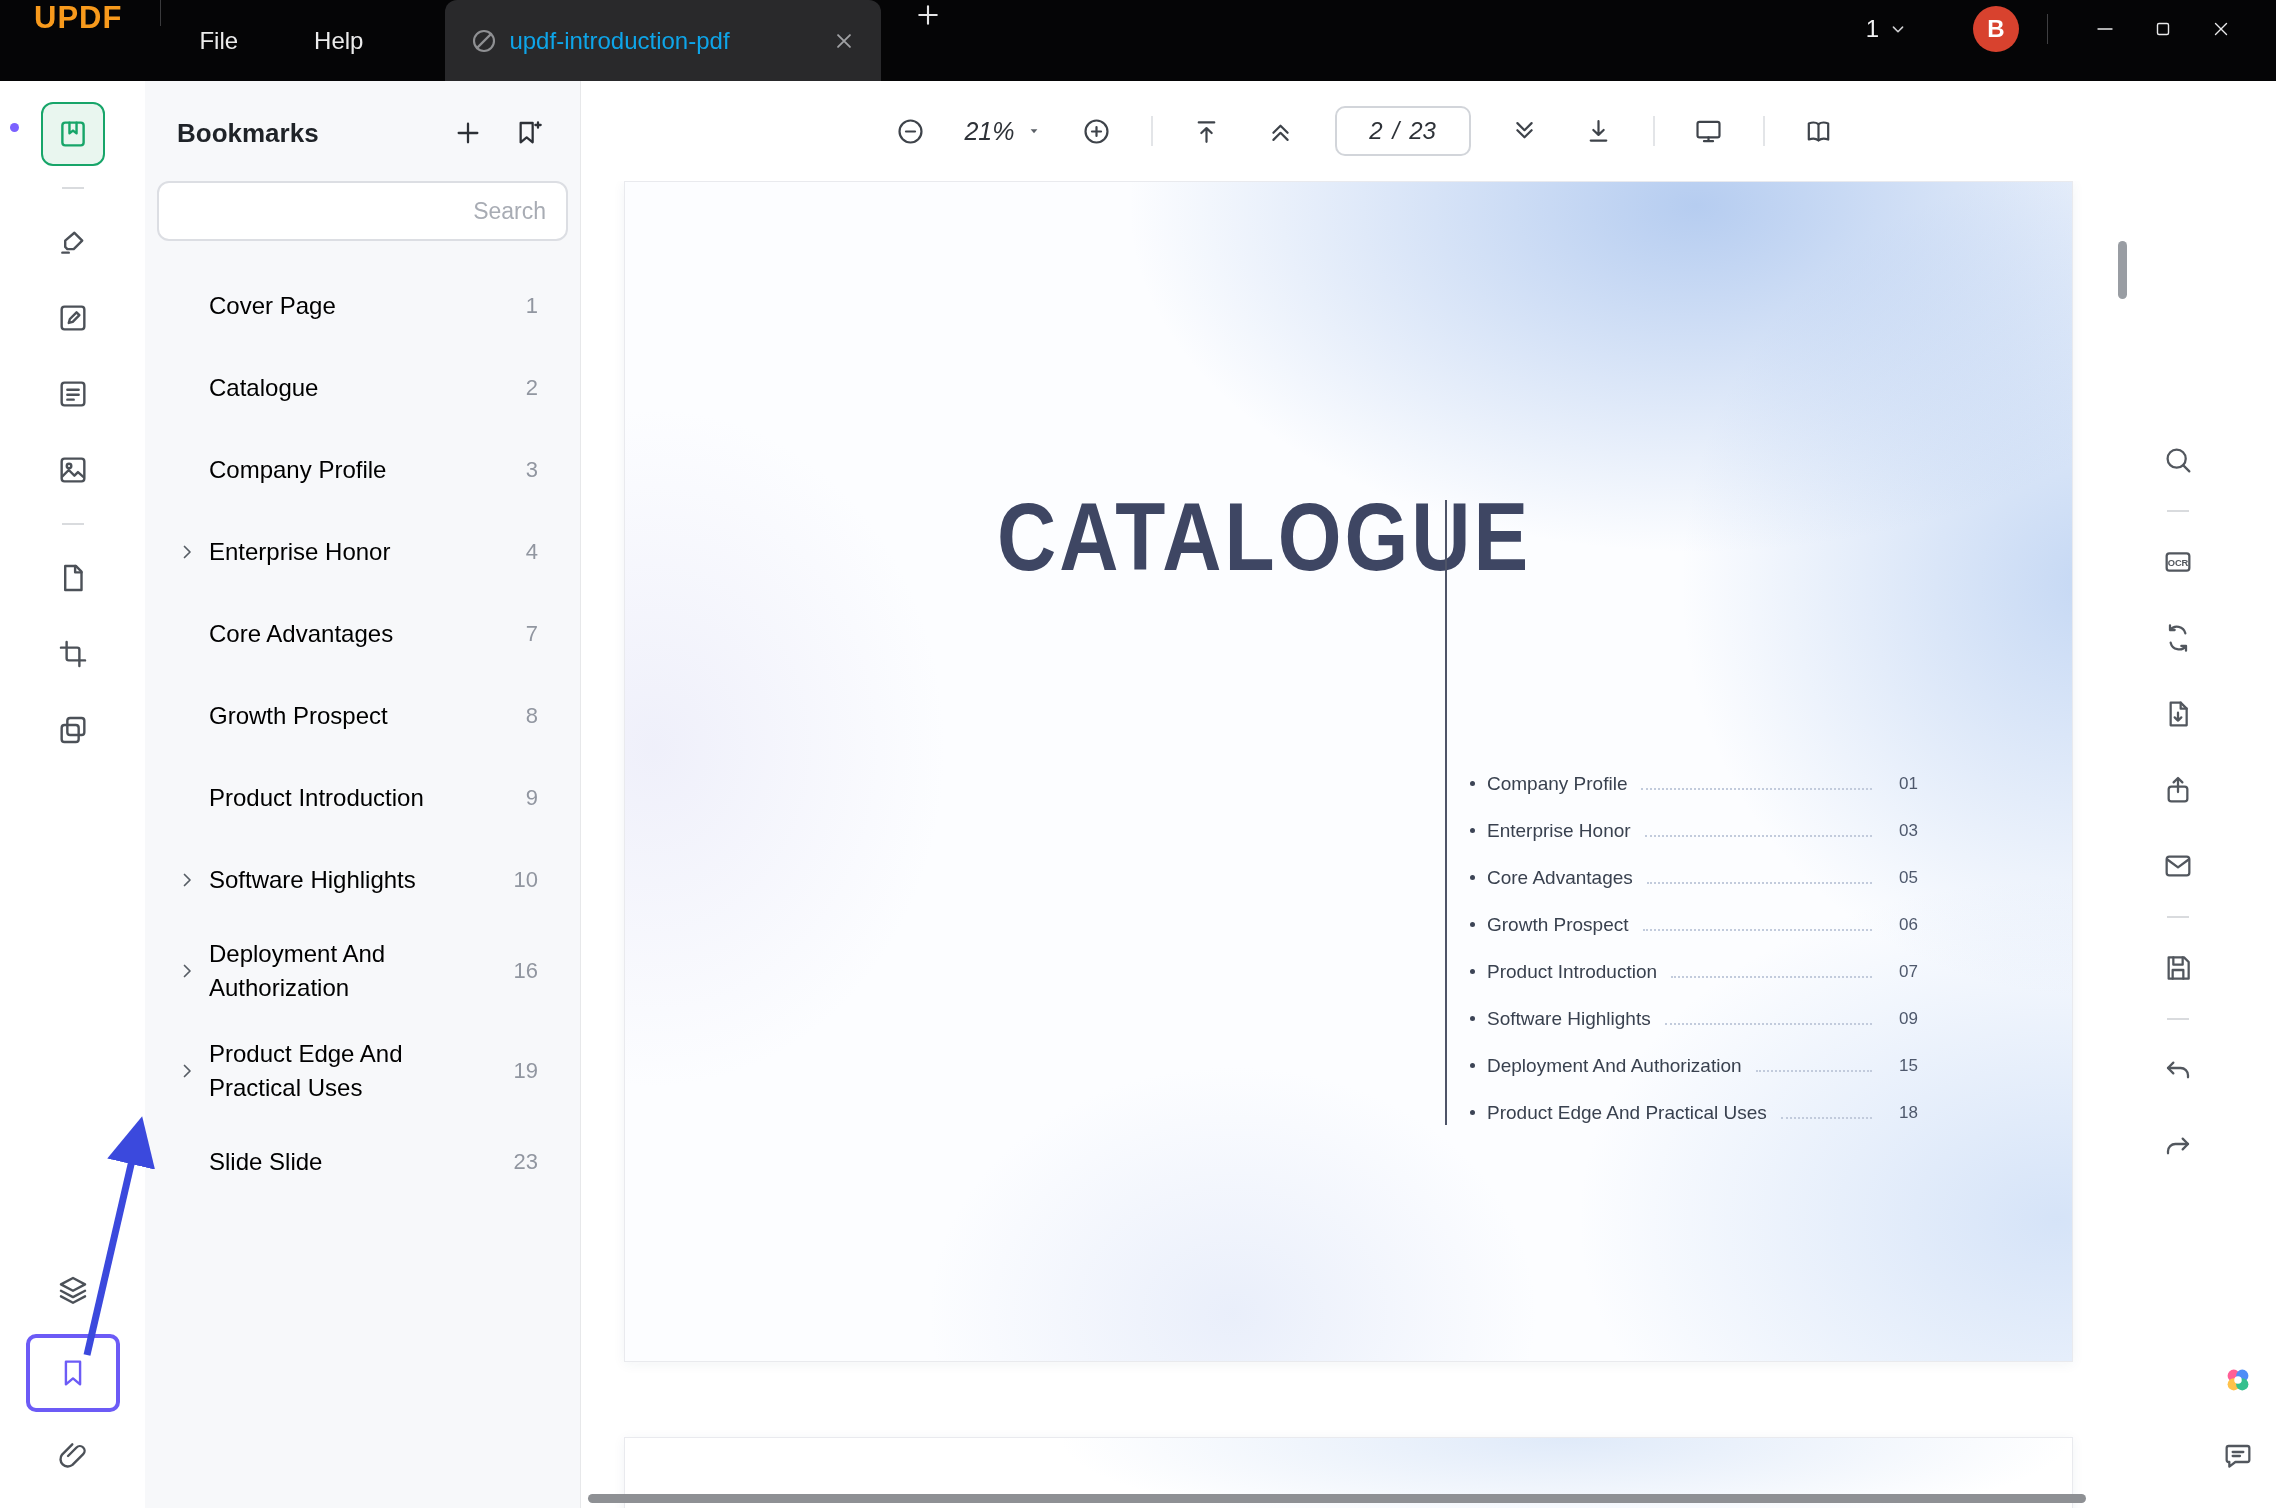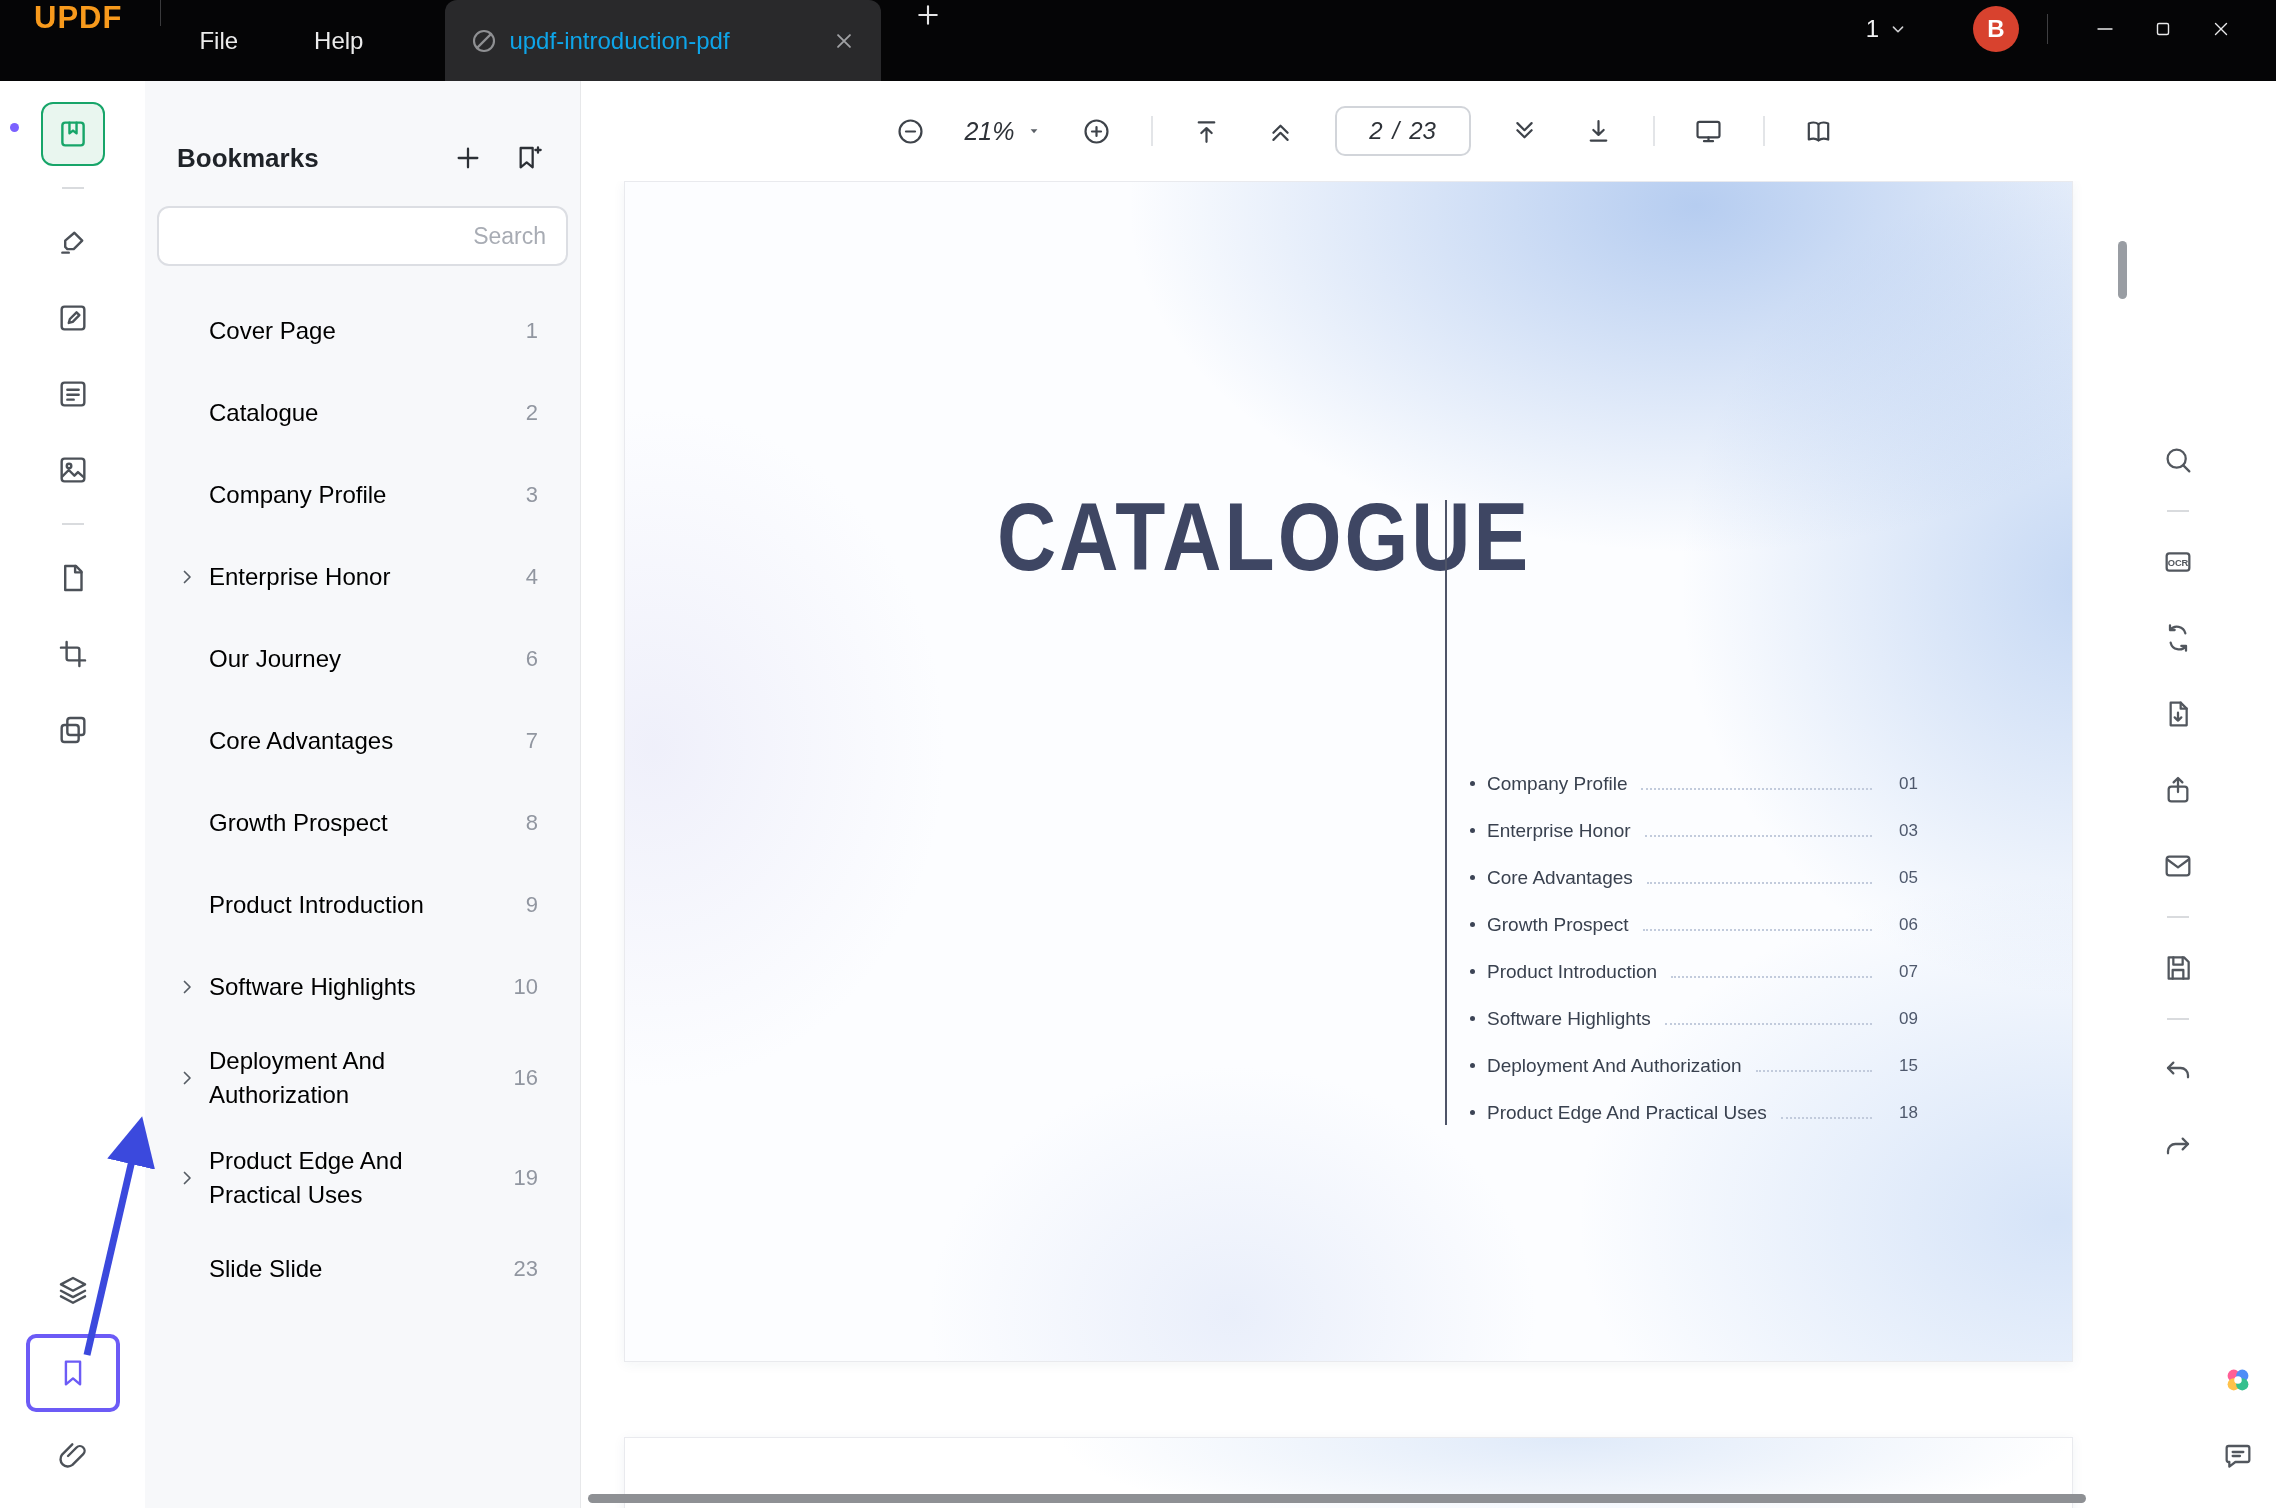--- a/index.html
+++ b/index.html
@@ -48,21 +48,21 @@
   .rail-btn .icon { width:34px; height:34px; }
   .rail-btn .icon .ic, .rail-btn .icon svg { width:100%; height:100%; }
   .rail-btn.active-green { background:#e9f6ef; border:2px solid var(--active-green); color:var(--active-green); }
   .rail-btn.highlighted { width:94px; height:78px; border:4px solid var(--accent-purple); border-radius:10px; color:var(--accent-purple); }
   .rail-btn.disabled { color:#c3c7cc; }
   .rail-divider { width:22px; border-top:2px solid #d9dbde; margin:15px 0; }
   .active-dot { position:absolute; left:10px; top:42px; width:9px; height:9px; border-radius:50%; background:#7b61ff; }
 
   
   .bookmarks { width:436px; background:#f7f8fa; border-right:1px solid #e7e8ea; display:flex; flex-direction:column; flex:none; }
-  .bm-header { display:flex; align-items:center; padding:61px 36px 0 32px; }
+  .bm-header { display:flex; align-items:center; padding:36px 36px 0 32px; }
   .bm-title { font-size:26px; font-weight:700; color:#1f2328; }
   .bm-actions { margin-left:auto; display:flex; gap:28px; align-items:center; }
   .icon-btn { width:32px; height:32px; color:#2c3036; padding:0; }
   .icon-btn .ic { width:100%; height:100%; }
   .bm-search { margin:32px 12px 0; height:60px; border:2px solid #dcdee3; border-radius:12px; background:#fff; font-size:23px; padding:18px 20px; color:#333; outline:none; font-family:inherit;text-align:right; }
   .bm-search::placeholder { color:#a8acb4; }
   .bm-list { margin-top:24px; overflow:hidden; }
   .bm-row { display:flex; align-items:center; min-height:82px; padding:16px 42px 16px 30px; cursor:pointer; }
   .bm-chevron { width:24px; height:24px; color:#565c64; flex:0 0 24px; margin-right:10px; }
   .bm-chevron .ic { width:100%; height:100%; }
@@ -320,29 +320,20 @@
             </span>
             <span class="bm-label">Enterprise Honor</span>
             <span class="bm-page">4</span>
           </div>
           <div class="bm-row">
             <span class="bm-chevron" style="visibility: hidden;">
               <svg class="ic" viewBox="0 0 24 24">
                 <path d="M9.5 6.5l5.5 5.5-5.5 5.5"></path>
               </svg>
             </span>
-            <span class="bm-label">Our Journey</span>
-            <span class="bm-page">6</span>
-          </div>
-          <div class="bm-row">
-            <span class="bm-chevron" style="visibility: hidden;">
-              <svg class="ic" viewBox="0 0 24 24">
-                <path d="M9.5 6.5l5.5 5.5-5.5 5.5"></path>
-              </svg>
-            </span>
             <span class="bm-label">Core Advantages</span>
             <span class="bm-page">7</span>
           </div>
           <div class="bm-row">
             <span class="bm-chevron" style="visibility: hidden;">
               <svg class="ic" viewBox="0 0 24 24">
                 <path d="M9.5 6.5l5.5 5.5-5.5 5.5"></path>
               </svg>
             </span>
             <span class="bm-label">Growth Prospect</span>

